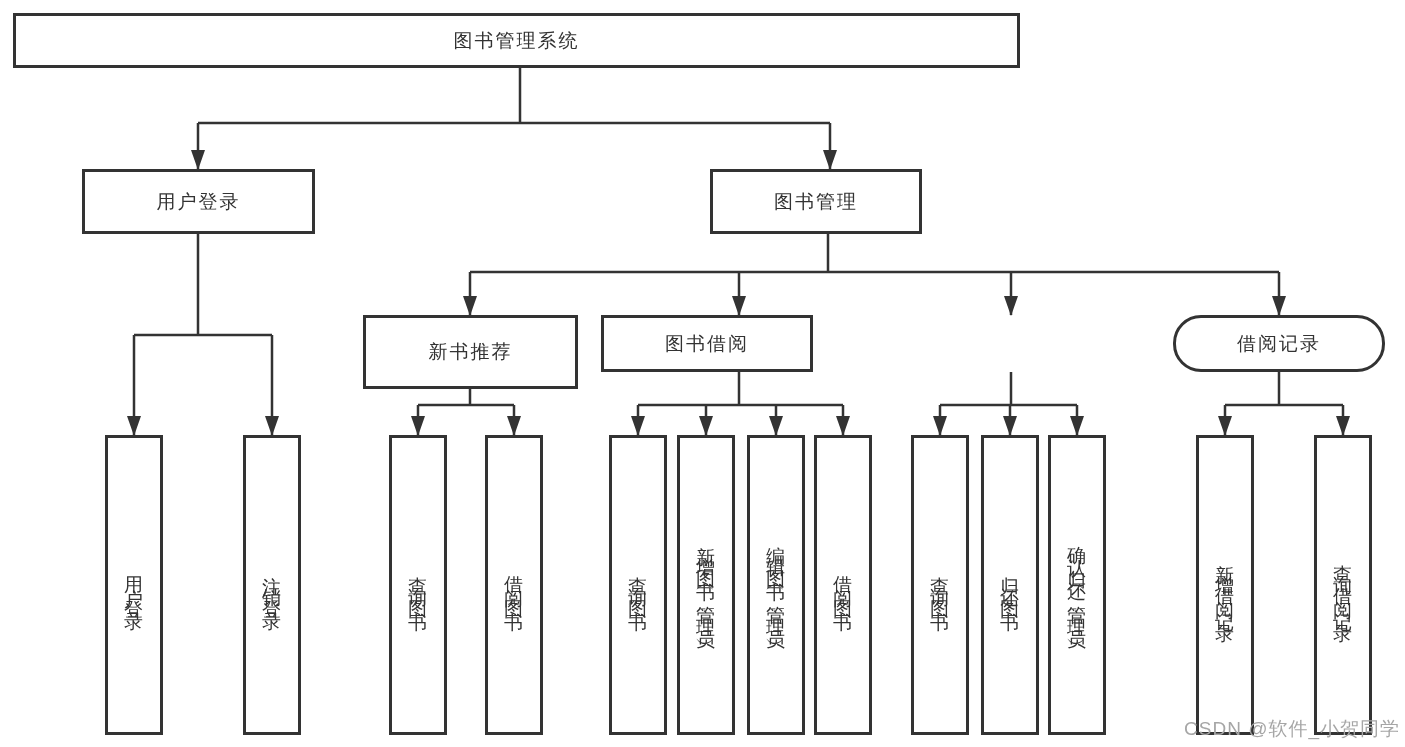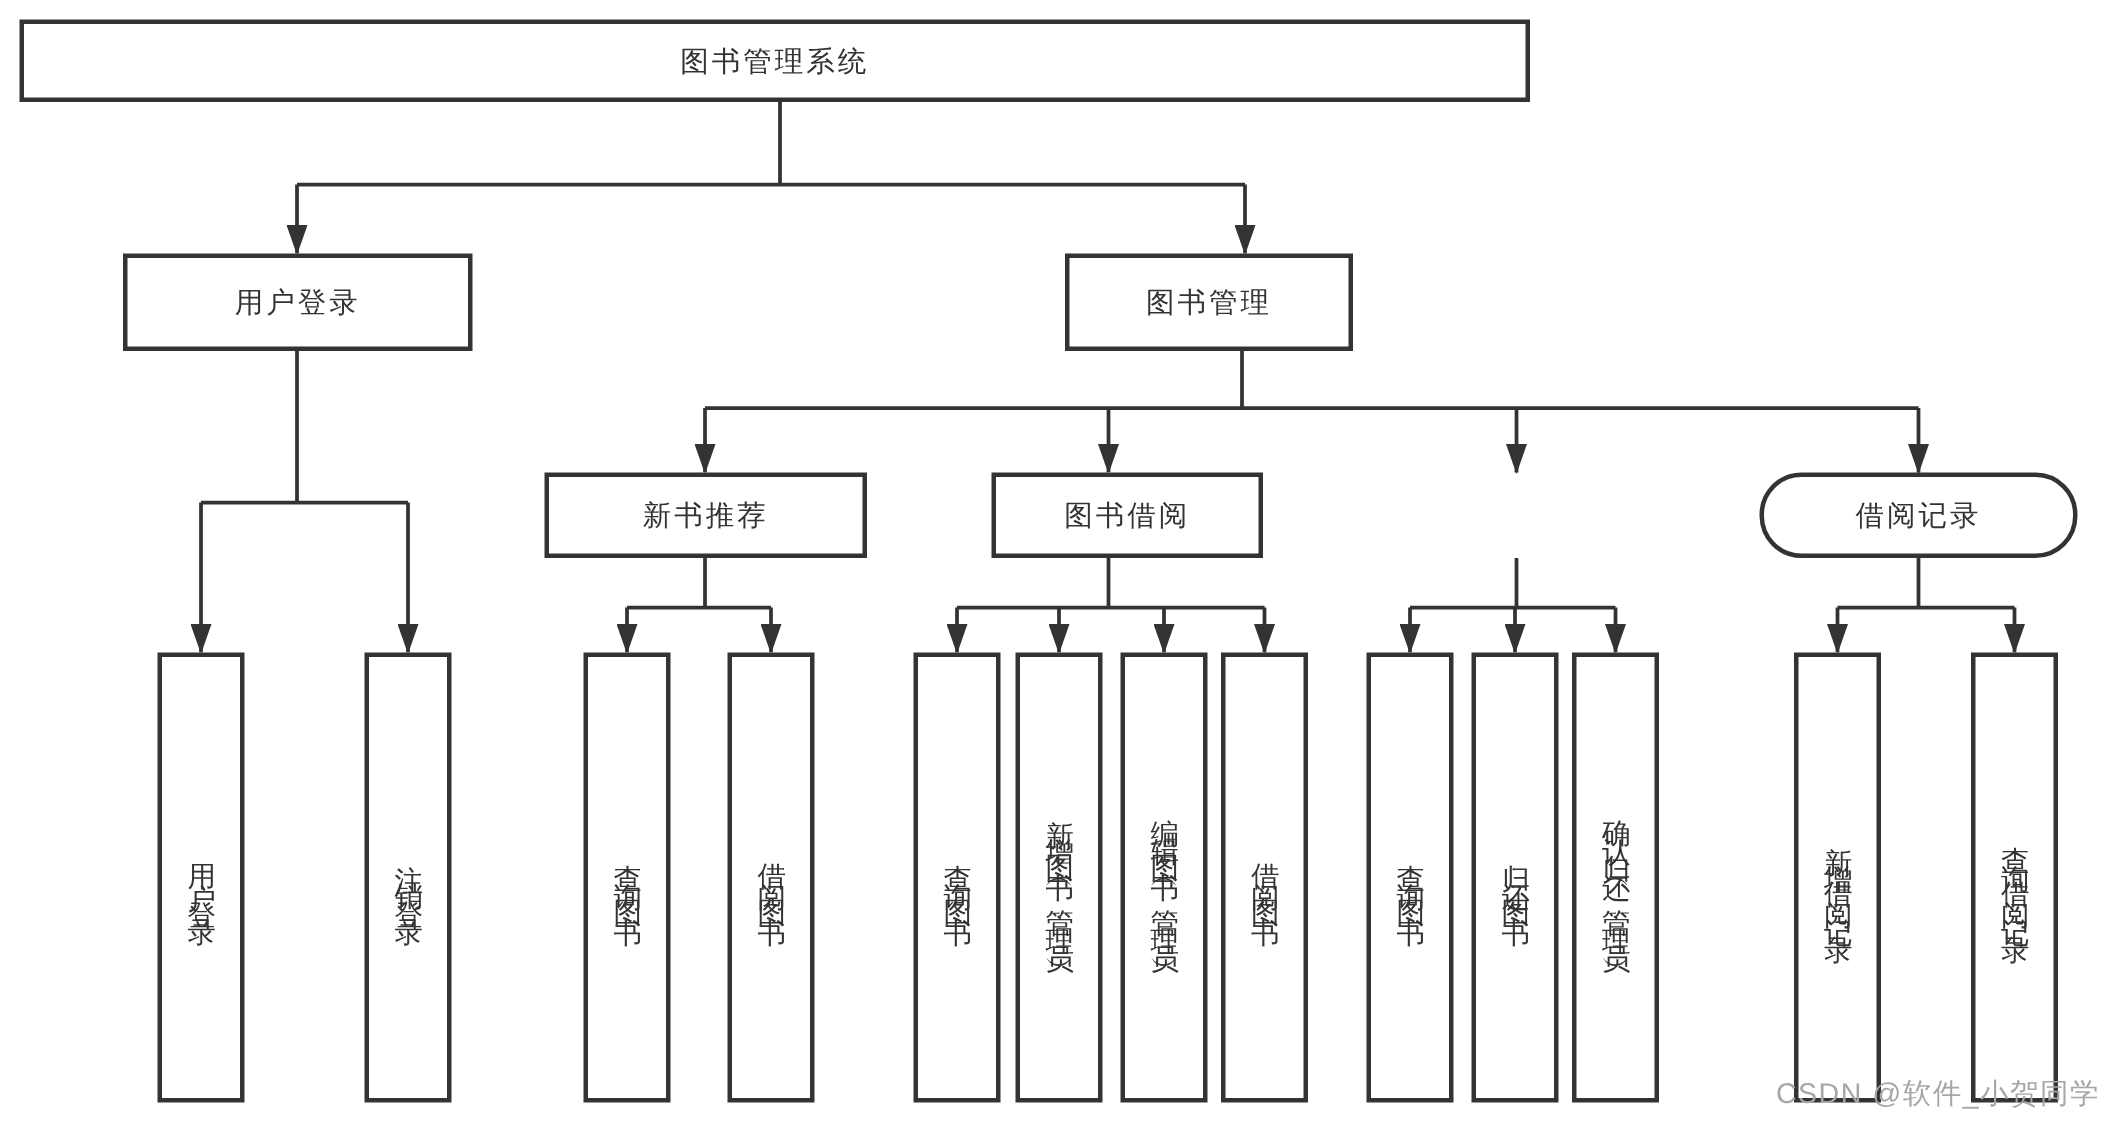--- a/index.html
+++ b/index.html
@@ -130,24 +130,24 @@
     <g>
       <path class="skel" d="M1279,372 V405 M1225,405 H1343"></path>
       <line class="arrow" x1="1225" y1="405" x2="1225" y2="435" marker-end="url(#arw)"></line>
       <line class="arrow" x1="1343" y1="405" x2="1343" y2="435" marker-end="url(#arw)"></line>
     </g>
   </svg>
 
   <div class="hbox" style="left:13px; top:13px; width:1007px; height:55px;">图书管理系统</div>
 
   <div class="hbox" style="left:82px; top:169px; width:233px; height:65px;">用户登录</div>
-  <div class="hbox" style="left:710px; top:169px; width:192px; height:65px;">图书管理</div>
+  <div class="hbox" style="left:710px; top:169px; width:212px; height:65px;">图书管理</div>
 
-  <div class="hbox" style="left:363px; top:315px; width:215px; height:57px;">新书推荐</div>
-  <div class="hbox" style="left:661px; top:315px; width:181px; height:57px;">图书借阅</div>
+  <div class="hbox" style="left:363px; top:315px; width:215px; height:74px;">新书推荐</div>
+  <div class="hbox" style="left:601px; top:315px; width:212px; height:57px;">图书借阅</div>
   <div class="hbox" style="left:1173px; top:315px; width:212px; height:57px;border-radius:28px;">借阅记录</div>
 
   <div class="leaf" style="left:105px;">
     <span class="vtext">用户登录</span>
   </div>
   <div class="leaf" style="left:243px;">
     <span class="vtext">注销登录</span>
   </div>
 
   <div class="leaf" style="left:389px;">

